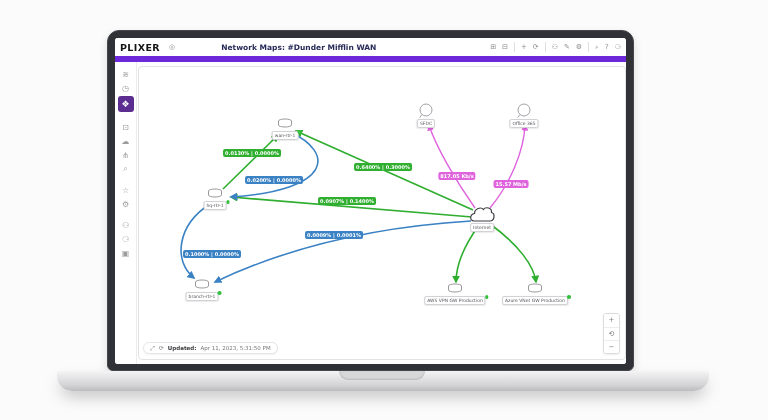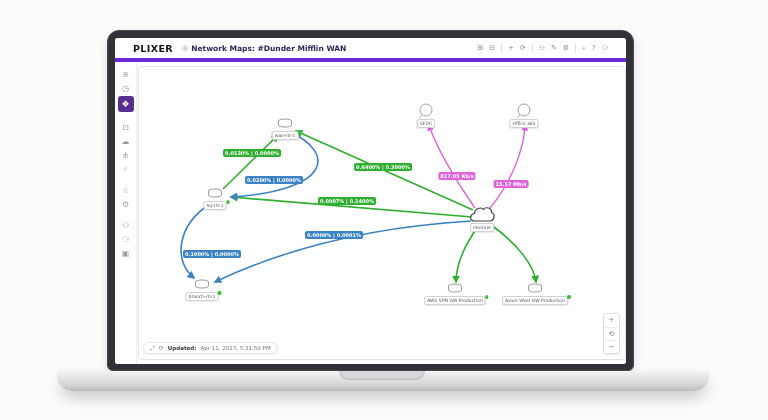--- a/index.html
+++ b/index.html
@@ -13,26 +13,26 @@
            box-shadow:0 4px 10px rgba(0,0,0,.12); }
   .screen { position:absolute; left:7px; top:7px; width:511px; height:326px;
             background:#fff; border-radius:3px; overflow:hidden; display:flex; flex-direction:column; }
   .base { position:absolute; left:57px; top:371px; width:652px; height:20px;
           background:linear-gradient(#f4f4f5, #d4d4d6 70%, #bcbcbf);
           border-radius:3px 3px 15px 15px; box-shadow:0 8px 16px -3px rgba(0,0,0,.25); }
   .notch { position:absolute; left:282px; top:0; width:86px; height:9px;
            background:#d7d7d9; border-radius:0 0 9px 9px; box-shadow:inset 0 -1px 2px rgba(0,0,0,.15); }
 
   
-  .topbar { height:24px; display:flex; align-items:center; padding:0 18px; gap:9px;
-            border-bottom:4px solid #6d28d9; background:#fff; flex:0 0 auto; }
+  .topbar { height:24px; display:flex; align-items:center; padding:0 5px; gap:9px;
+            border-bottom:6px solid #6d28d9; background:#fff; flex:0 0 auto; }
   .brand { font-size:9.5px; font-weight:800; letter-spacing:.4px; color:#151518; }
   .nav { display:flex; align-items:center; gap:3px; }
   .nav-icon { font-size:7px; color:#8a8a8a; }
-  .nav-title { font-size:7.5px; font-weight:700; color:#272b58; white-space:nowrap; }
+  .nav-title { font-size:7.5px; font-weight:700; color:#272b58; white-space:nowrap;margin-left:43px; }
   .tb-spacer { flex:1; }
   .tb-icons { display:flex; align-items:center; gap:6px; }
   .tb-icon { font-size:7px; color:#8d8d90; line-height:1; cursor:default; }
   .tb-sep { width:1px; height:10px; background:#e0e0e0; }
 
   
   .appbody { flex:1; display:flex; min-height:0; }
   .sidebar { width:22px; border-right:1px solid #ececec; background:#fff;
              display:flex; flex-direction:column; align-items:center; padding-top:6px; }
   .sb-item { width:16px; height:12px; display:flex; align-items:center; justify-content:center;

